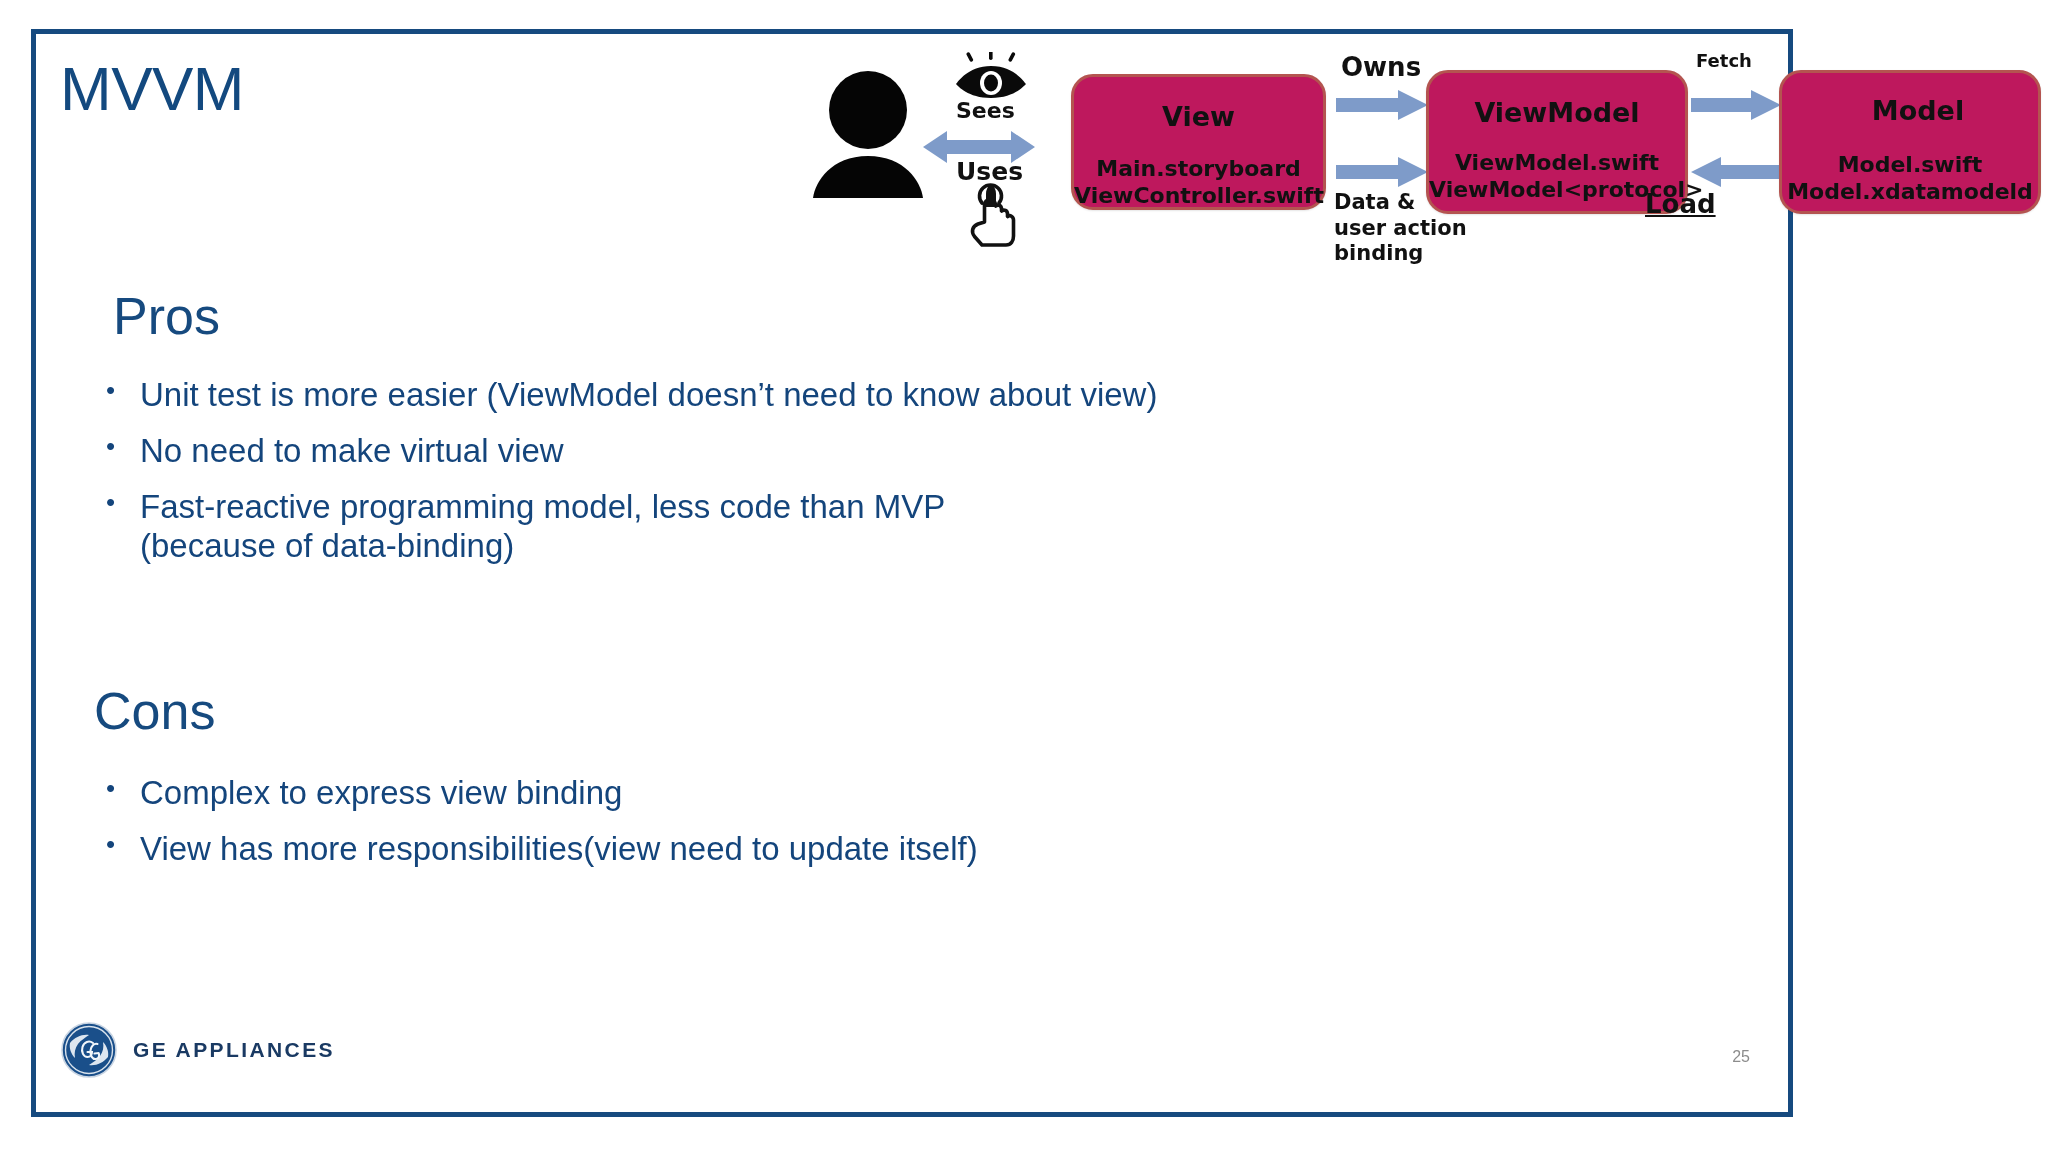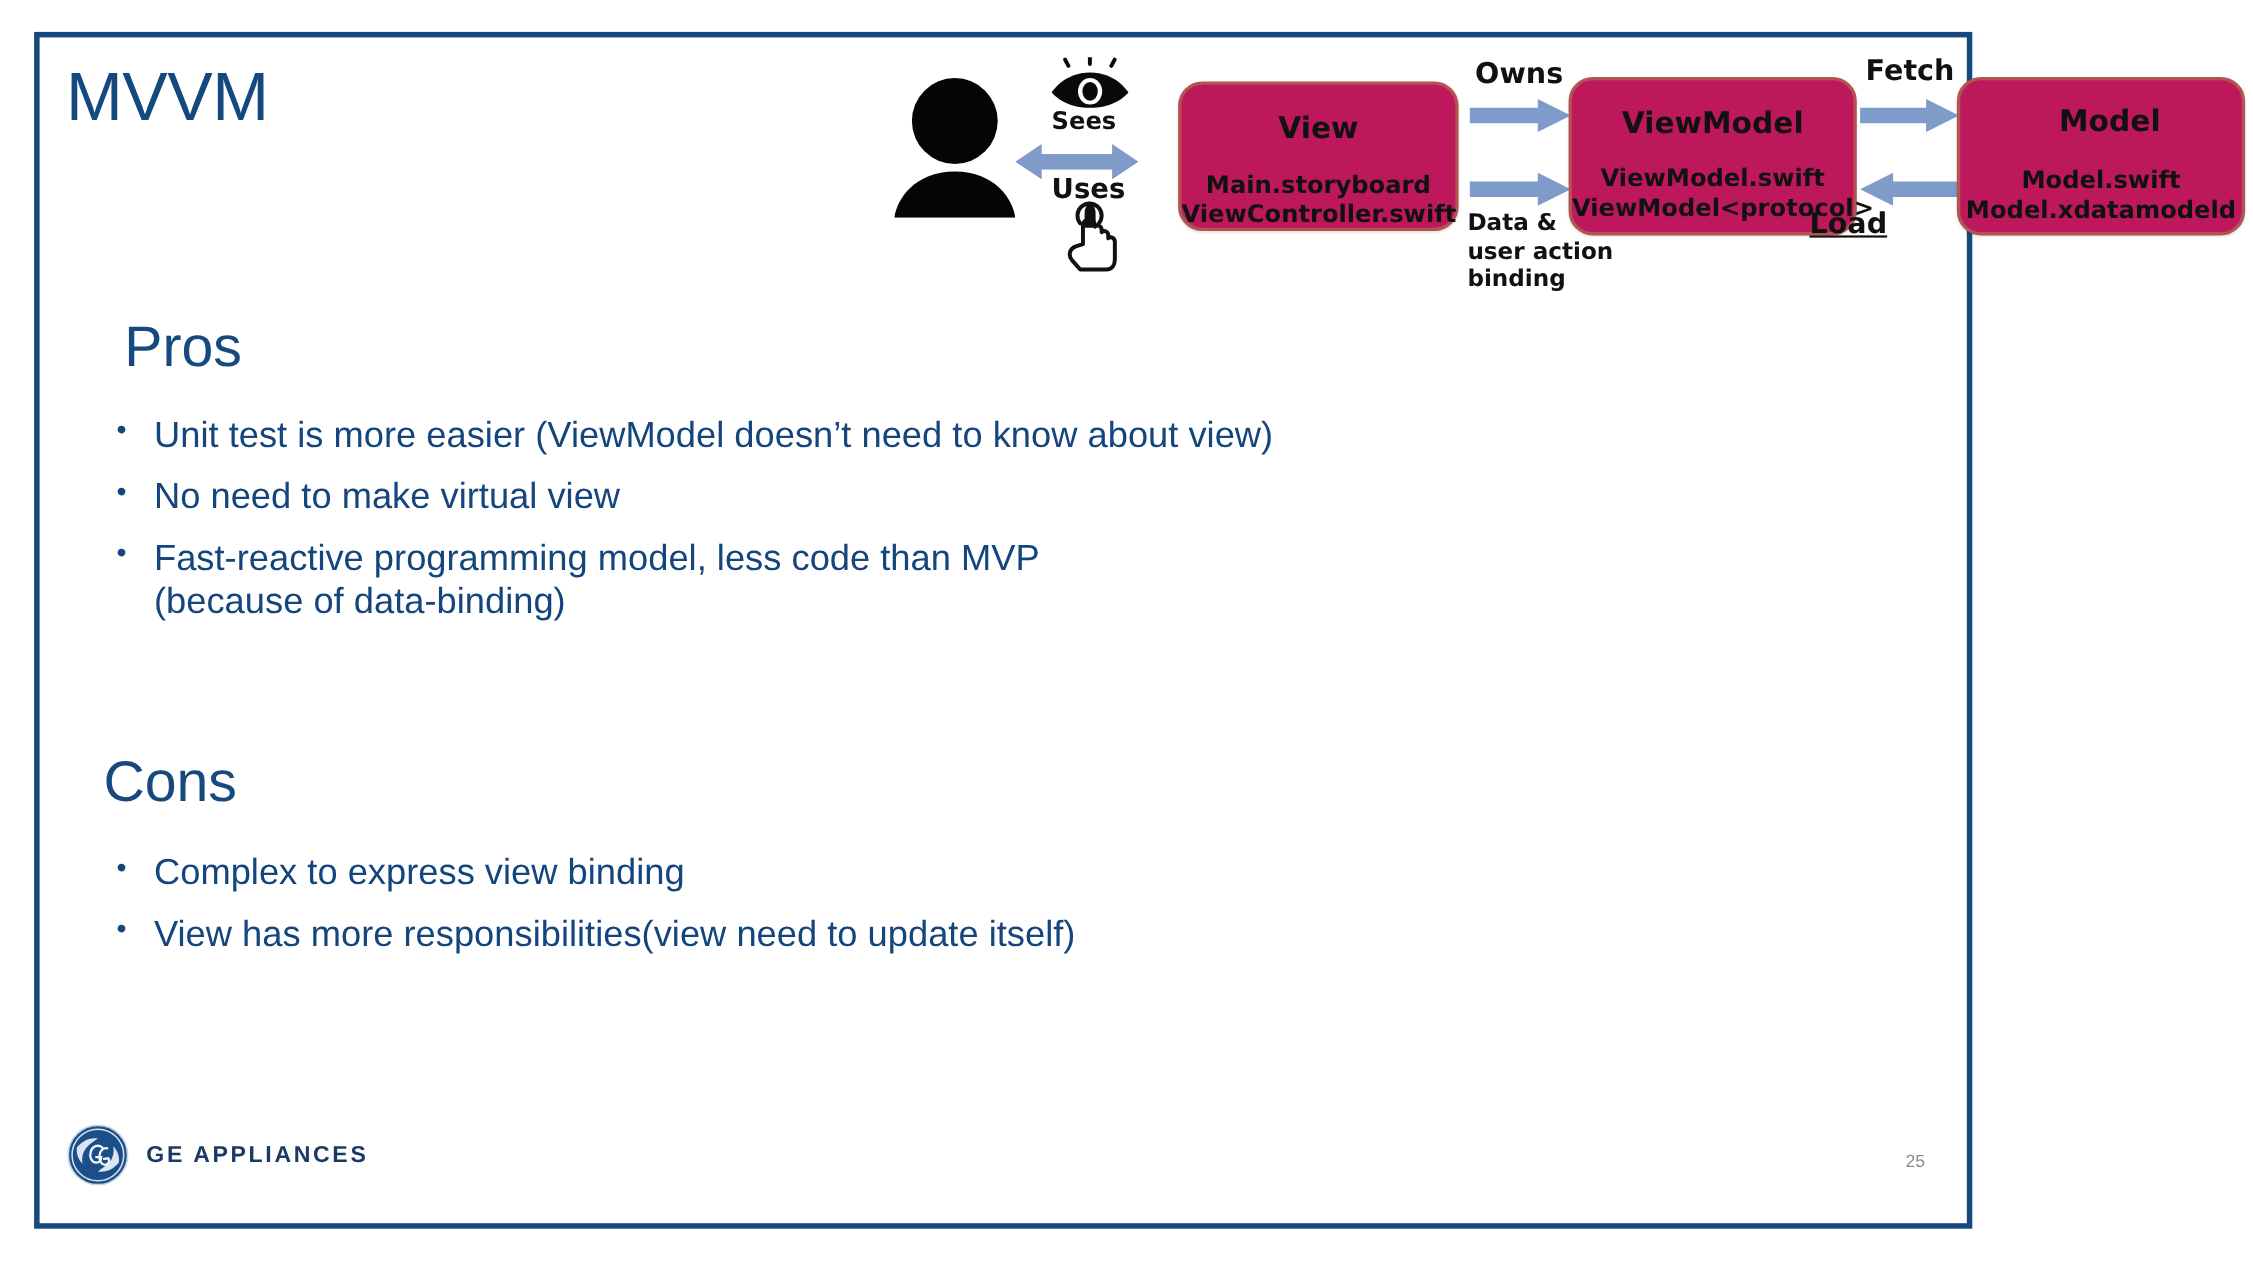--- a/index.html
+++ b/index.html
@@ -148,21 +148,21 @@
   #box-model .dg-box-sub   { margin-top: 26px; text-align: center; }
 
   
   .flow-arrow { height: 30px; }
 
   #owns-label  { left: 570px; top: 20px; font-size: 26px; }
   #owns-arrow  { left: 565px; top: 58px; width: 92px; }
   #binding-arrow { left: 565px; top: 125px; width: 92px; }
   #binding-label { left: 563px; top: 158px; font-size: 21px; line-height: 1.22; }
 
-  #fetch-label { left: 925px; top: 18px; font-size: 26px; }
+  #fetch-label { left: 925px; top: 18px; font-size: 18px; }
   #fetch-arrow { left: 920px; top: 58px; width: 90px; }
   #load-arrow  { left: 920px; top: 125px; width: 90px; }
   #load-label  { left: 874px; top: 157px; font-size: 26px; text-decoration: underline; }
 
   
   #footer-logo {
     position: absolute;
     left: 25px;
     bottom: 34px;
     display: flex;

